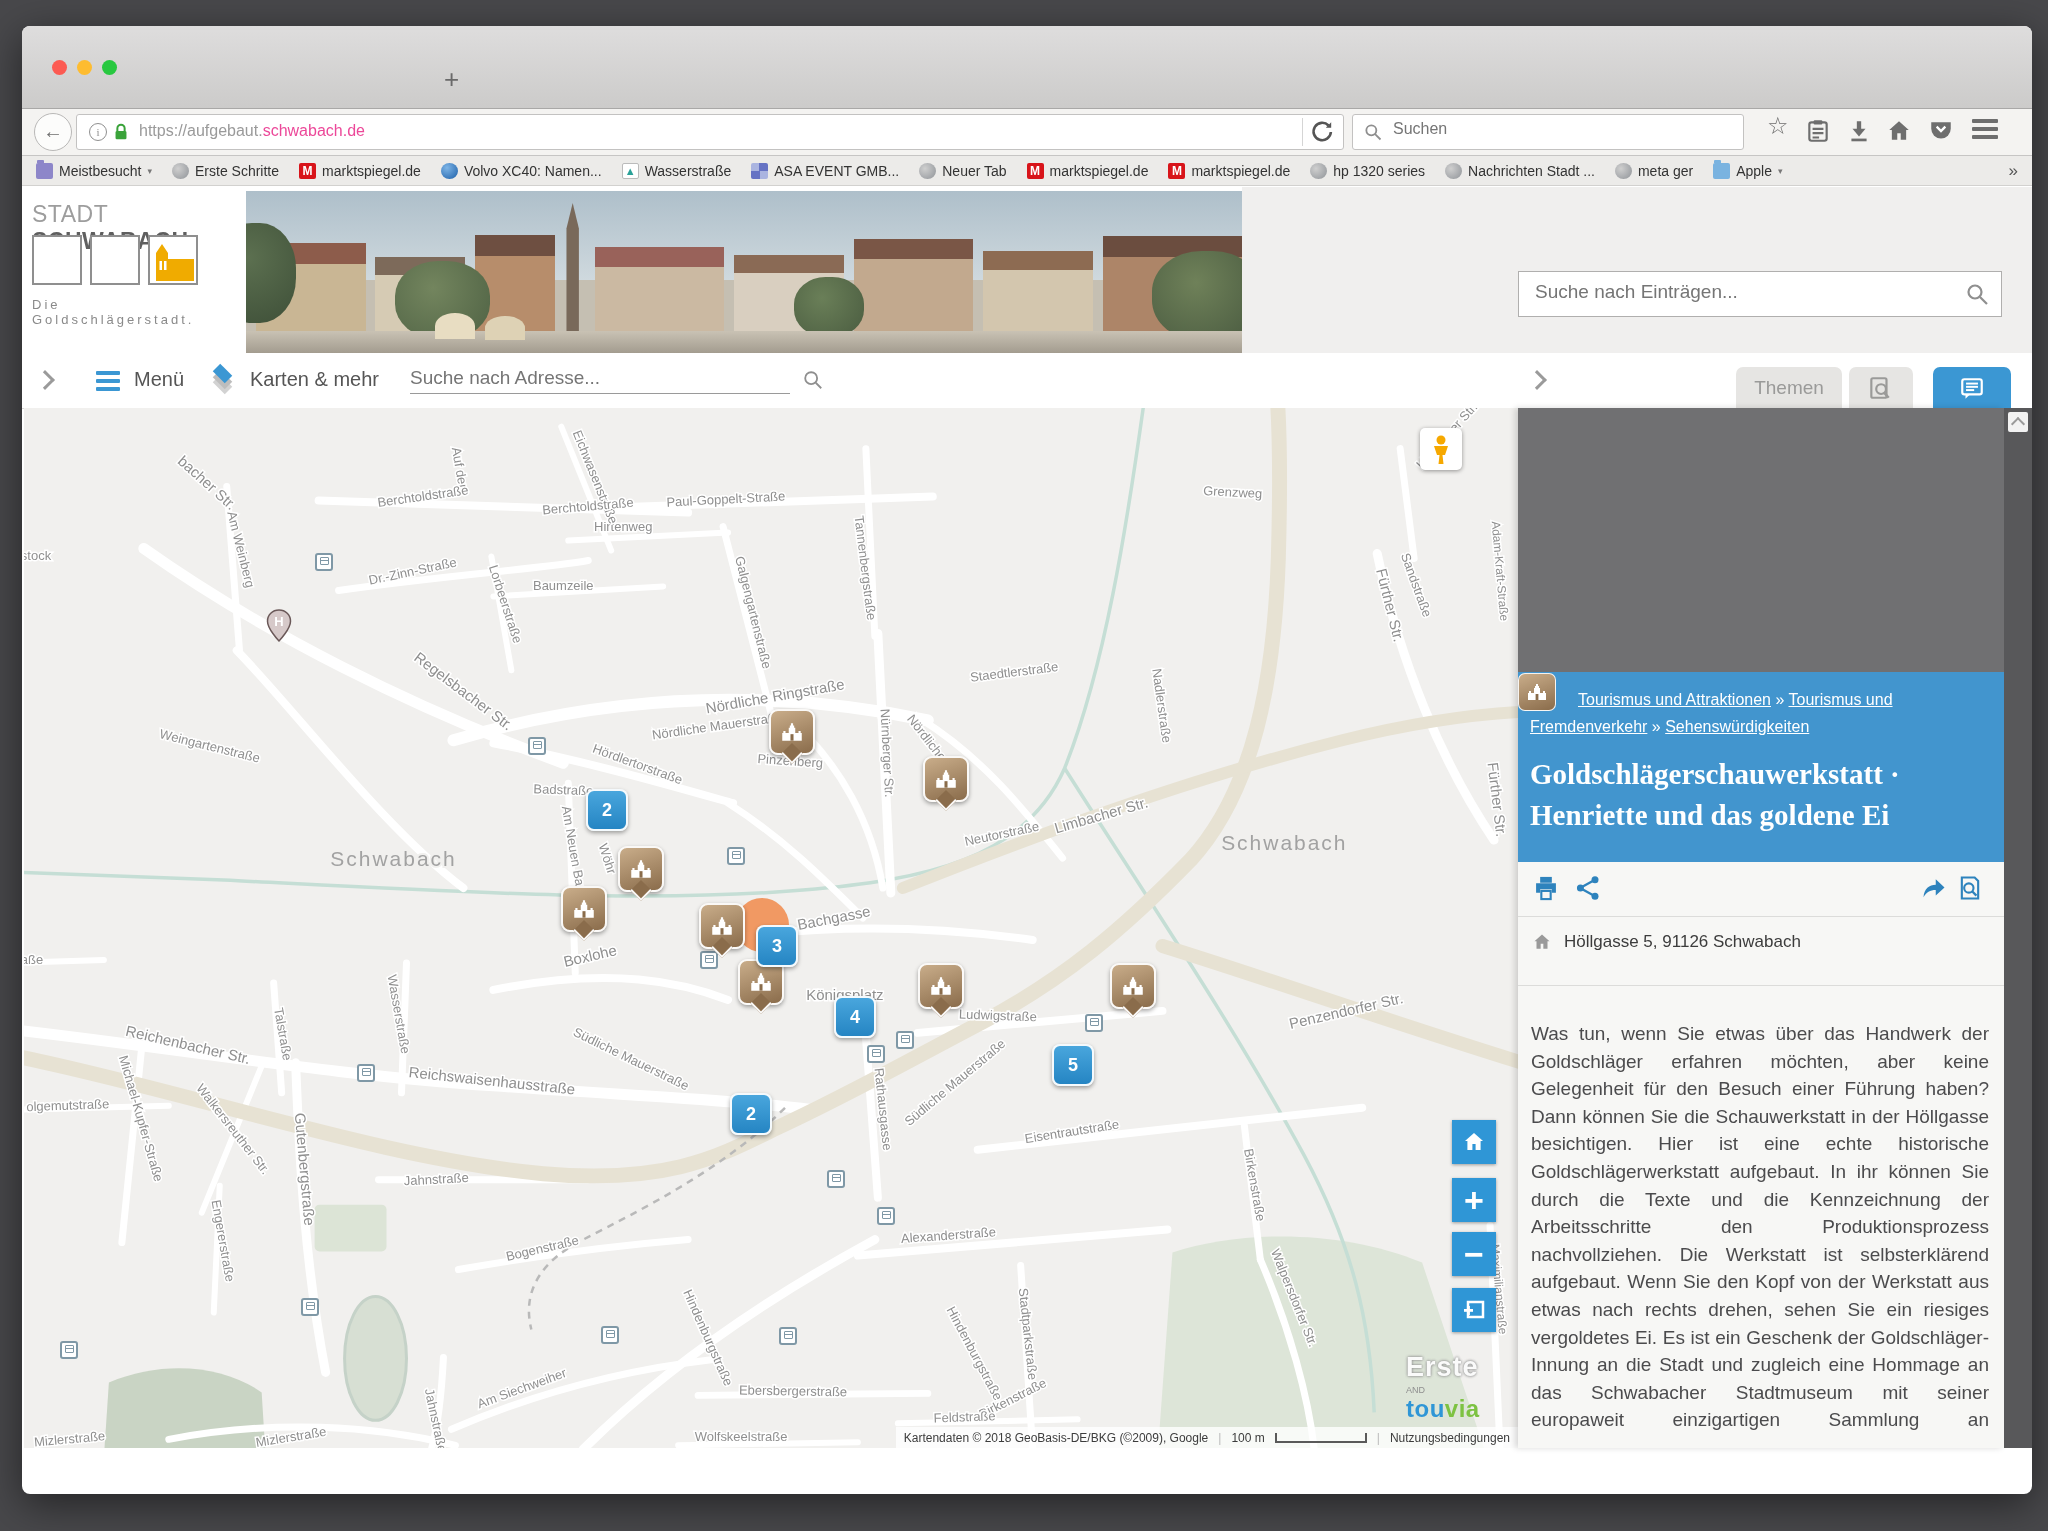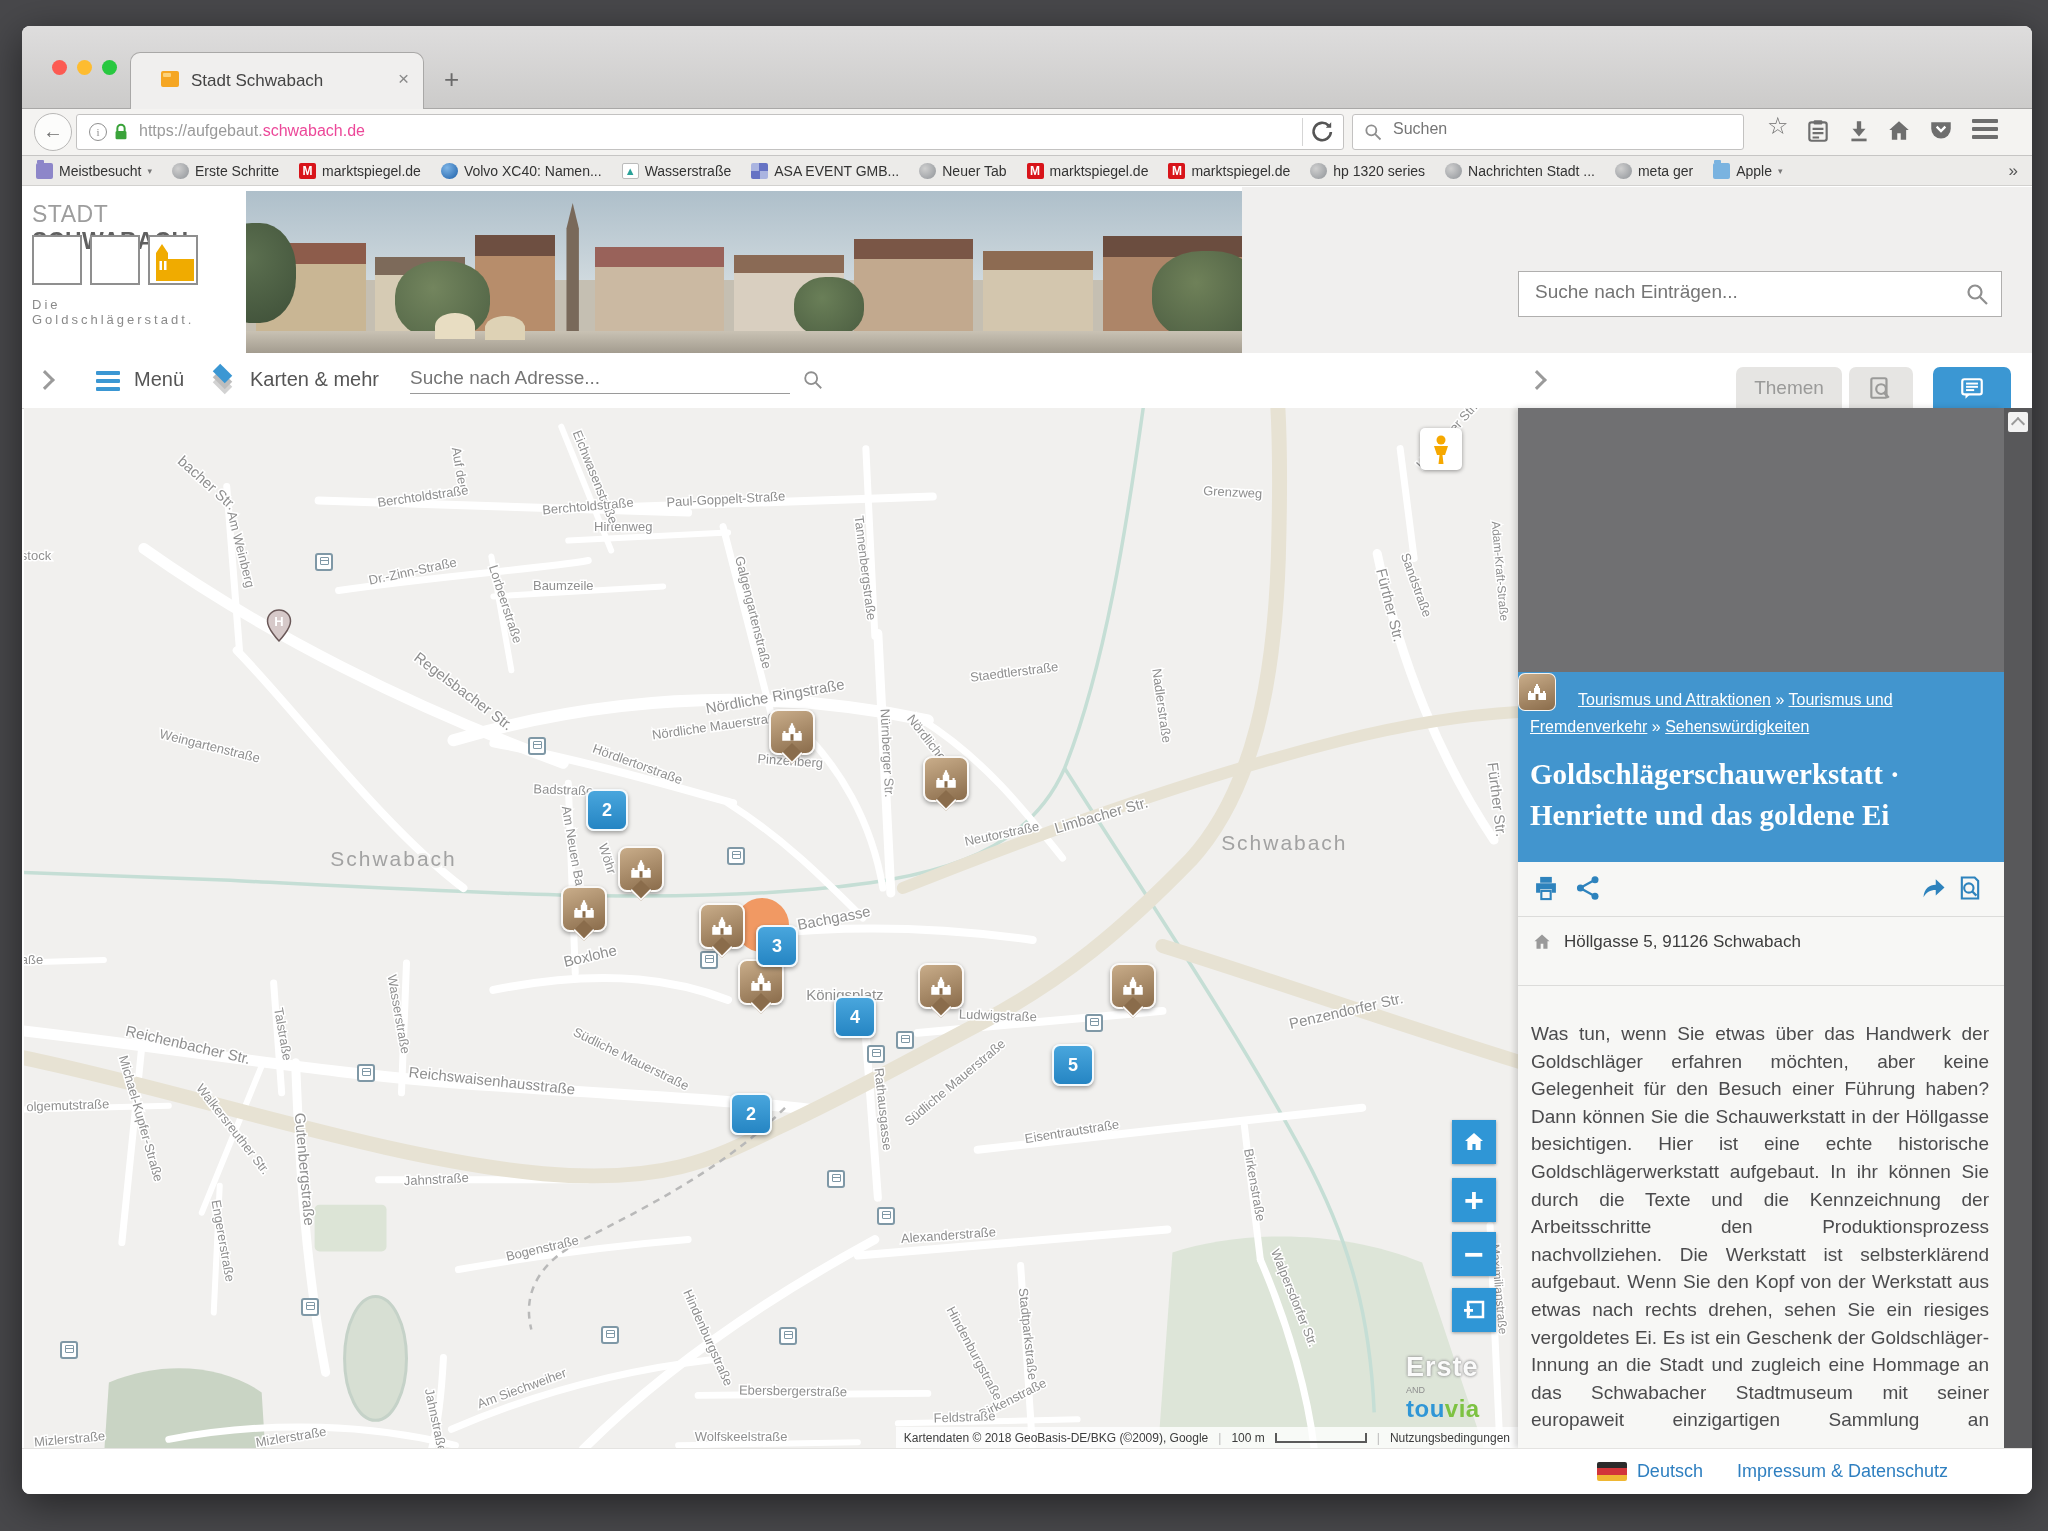--- a/index.html
+++ b/index.html
@@ -146,25 +146,20 @@
 </head>
 <body>
 
 <div id="page">
  <div id="win">
 
   <div id="tabstrip">
     <div class="tl" style="left:30px;background:#fc5a52;"></div>
     <div class="tl" style="left:55px;background:#febc30;"></div>
     <div class="tl" style="left:80px;background:#28c840;"></div>
-    <div id="tab">
-      <span id="tab-favicon"></span>
-      <span id="tab-title">Stadt Schwabach</span>
-      <span id="tab-close">×</span>
-    </div>
     <span id="newtab">+</span>
   </div>
 
   <div id="navbar">
     <div id="backbtn">←</div>
     <div id="urlbox">
       <span id="info-ic">i</span>
       <svg class="abs" style="left:34px;top:7px;" width="20" height="20" viewBox="0 0 22 22">
         <path d="M7 10V7a4 4 0 0 1 8 0v3" fill="none" stroke="#3aa33a" stroke-width="2.2"></path>
         <rect x="5" y="10" width="12" height="9" rx="1.5" fill="#3aa33a"></rect>
@@ -679,22 +674,15 @@
         <span>Höllgasse 5, 91126 Schwabach</span>
       </div>
       <div class="pdiv" style="top:577px;"></div>
       <div id="panel-body">Was tun, wenn Sie etwas über das Handwerk der Goldschläger erfahren möchten, aber keine Gelegenheit für den Besuch einer Führung haben? Dann können Sie die Schauwerkstatt in der Höllgasse besichtigen. Hier ist eine echte historische Goldschlägerwerkstatt aufgebaut. In ihr können Sie durch die Texte und die Kennzeichnung der Arbeitsschritte den Produktionsprozess nachvollziehen. Die Werkstatt ist selbsterklärend aufgebaut. Wenn Sie den Kopf von der Werkstatt aus etwas nach rechts drehen, sehen Sie ein riesiges vergoldetes Ei. Es ist ein Geschenk der Goldschläger-Innung an die Stadt und zugleich eine Hommage an das Schwabacher Stadtmuseum mit seiner europaweit einzigartigen Sammlung an naturkundlichen und verzierten Eiern. Schräg gegenüber sitzt auf einem Pfosten eine sichtlich aufgeregte Henne, die auf den Namen Henriette hört. Hier wirft</div>
     </div>
     <div id="pscroll">
       <div id="pscroll-btn"></div>
     </div>
   </div>
 
-  <div id="footer">
-    <span class="flink">
-      <span id="flag"></span>
-      <a style="text-decoration:none;">Deutsch</a>
-    </span>
-    <a class="flink" style="text-decoration:none;">Impressum &amp; Datenschutz</a>
-  </div>
 
  </div>
 </div>
 
 </body></html>

